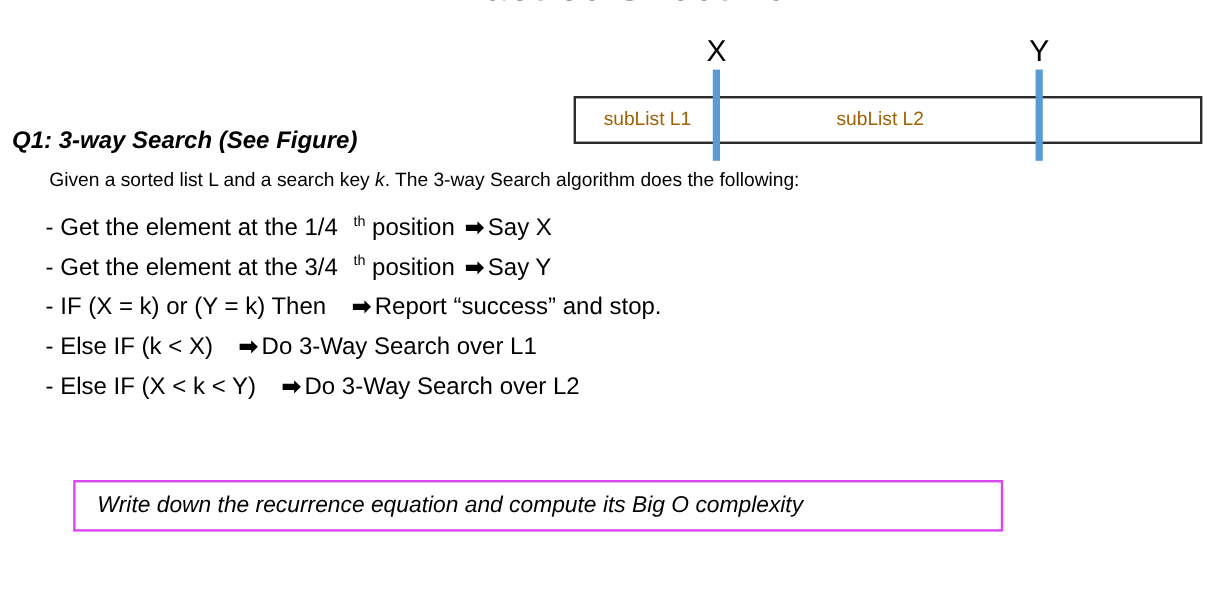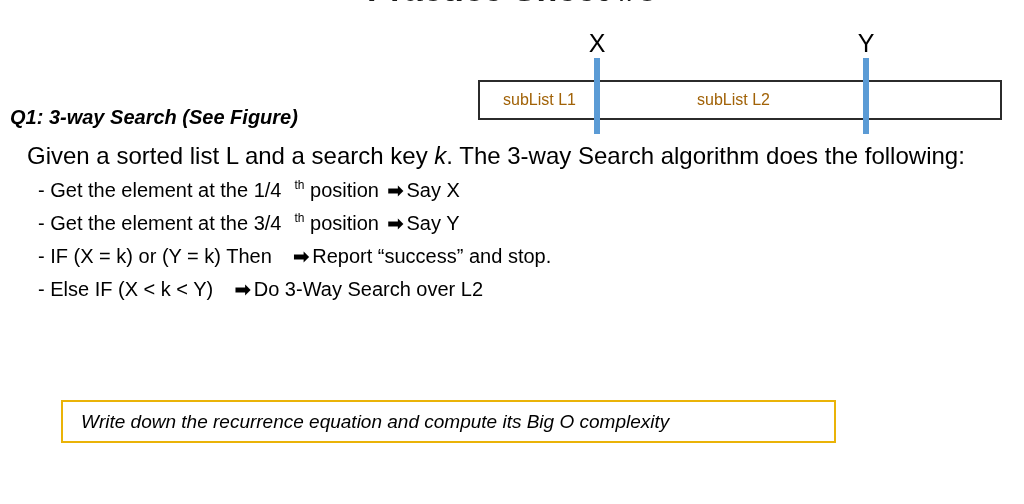--- a/index.html
+++ b/index.html
@@ -90,23 +90,23 @@
     position: absolute;
     left: 10px;
     top: 106px;
     font-size: 20px;
     font-weight: bold;
     white-space: nowrap;
     font-style: italic;
   }
   .q-intro {
     position: absolute;
-    left: 27px;
+    left: 41px;
     top: 142px;
-    font-size: 24px;
+    font-size: 16px;
     white-space: nowrap;
   }
   .q-intro .ital { font-style: italic; }
 
   .steps {
     position: absolute;
     left: 38px;
     top: 174px;
     width: 700px;
   }
@@ -127,21 +127,21 @@
     padding: 0 3px;
   }
 
   
   .task-box {
     position: absolute;
     left: 61px;
     top: 400px;
     width: 775px;
     height: 43px;
-    border: 2px solid #eab308;
+    border: 2px solid #d946ef;
     box-sizing: border-box;
     background: #ffffff;
     display: flex;
     align-items: center;
     padding-left: 18px;
   }
   .task-text {
     font-size: 19px;
     font-style: italic;
     white-space: nowrap;
@@ -179,20 +179,23 @@
   </div>
 
   <div class="step">
     <span>- Get the element at the 3/4</span><sup>th</sup><span> position </span><span class="arrow">➡</span><span>Say Y</span>
   </div>
 
   <div class="step">
     <span>- IF (X = k) or (Y = k) Then </span><sup></sup><span> </span><span class="arrow">➡</span><span>Report “success” and stop.</span>
   </div>
 
+  <div class="step">
+    <span>- Else IF  (k &lt; X) </span><sup></sup><span> </span><span class="arrow">➡</span><span>Do 3-Way Search over L1</span>
+  </div>
 
 
   <div class="step">
     <span>- Else IF  (X &lt; k &lt; Y) </span><sup></sup><span> </span><span class="arrow">➡</span><span>Do 3-Way Search over L2</span>
   </div>
 
 </div>
 
 <div class="task-box">
   <span class="task-text">Write down the recurrence equation and compute its Big O complexity</span>

